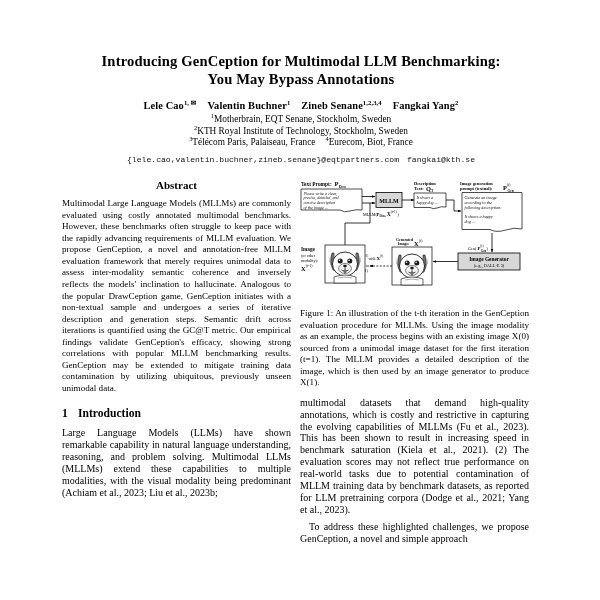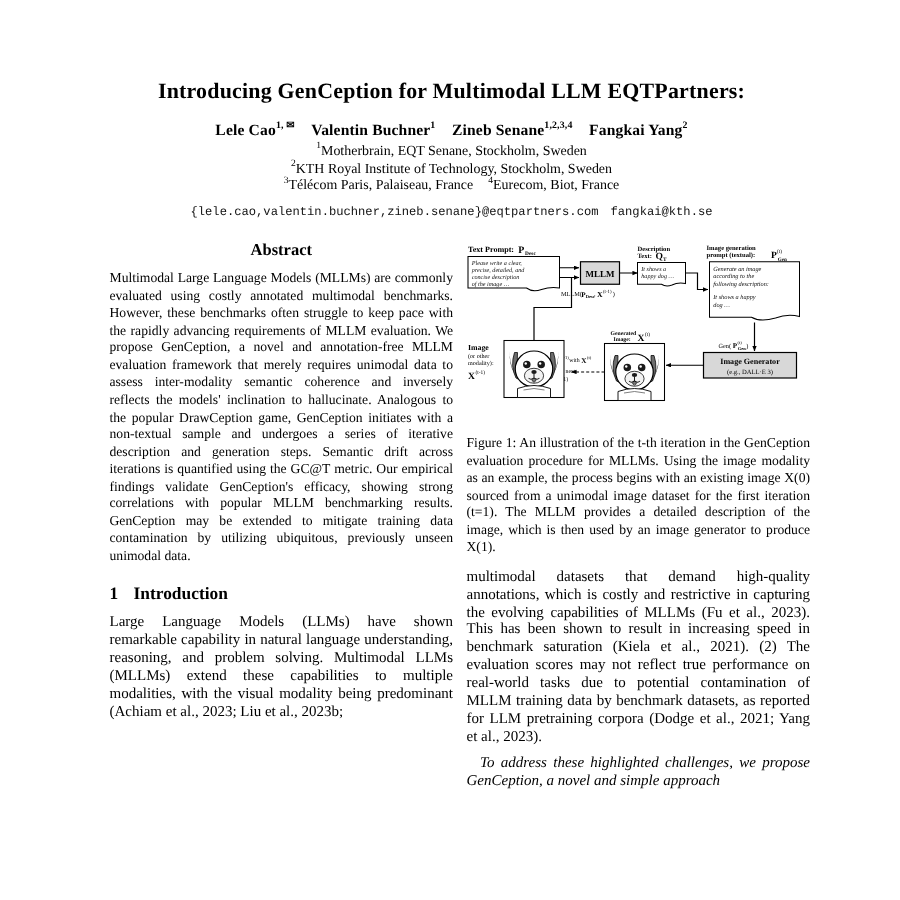--- a/index.html
+++ b/index.html
@@ -70,21 +70,20 @@
     color: #111;
   }
   .contact-line { display: block; }
   .contact-gap { display: inline-block; width: 8px; }
 
   
   .columns {
     display: flex;
     margin-top: 14px;
     gap: 9px;
-    justify-content: flex-end;
   }
   .col {
     width: 229px;
   }
 
   .sec-head-center {
     text-align: center;
     font-weight: bold;
     font-size: 11px;
     margin-bottom: 7px;
@@ -103,21 +102,21 @@
     margin-bottom: 7px;
   }
   .sec-num { display: inline-block; width: 16px; }
   .body-text {
     font-size: 10px;
     line-height: 11.9px;
     text-align: justify;
     hyphens: manual;
   }
   .body-text.indent { text-indent: 9px; }
-  .body-text + .body-text { margin-top: 0; font-style: italic; }
+  .body-text + .body-text { margin-top: 0; }
 
   
   .figure-box {
     width: 229px;
     height: 122px;
     position: relative;
     margin-bottom: 7px;
   }
   .fig-svg { display: block; }
   .caption {
@@ -127,21 +126,22 @@
   }
   .caption .lbl { }
 </style>
 </head>
 <body>
 
 <div class="page">
   <div class="content">
 
     <div class="title">
-      <span class="title-line">Introducing GenCeption for Multimodal LLM EQTPartners:</span>
+      <span class="title-line">Introducing GenCeption for Multimodal LLM Benchmarking:</span>
+      <span class="title-line">You May Bypass Annotations</span>
     </div>
 
     <div class="authors">
       <span class="author"><span>Lele Cao</span><sup>1, ✉</sup></span><span class="author"><span>Valentin Buchner</span><sup>1</sup></span><span class="author"><span>Zineb Senane</span><sup>1,2,3,4</sup></span><span class="author"><span>Fangkai Yang</span><sup>2</sup></span>
     </div>
 
     <div class="affils">
       <span class="affil-line"><sup>1</sup><span>Motherbrain, EQT Senane, Stockholm, Sweden</span></span>
       <span class="affil-line"><sup>2</sup><span>KTH Royal Institute of Technology, Stockholm, Sweden</span></span>
       <span class="affil-line"><sup>3</sup><span>Télécom Paris, Palaiseau, France</span><span class="affil-gap"></span><sup>4</sup><span>Eurecom, Biot, France</span></span>

